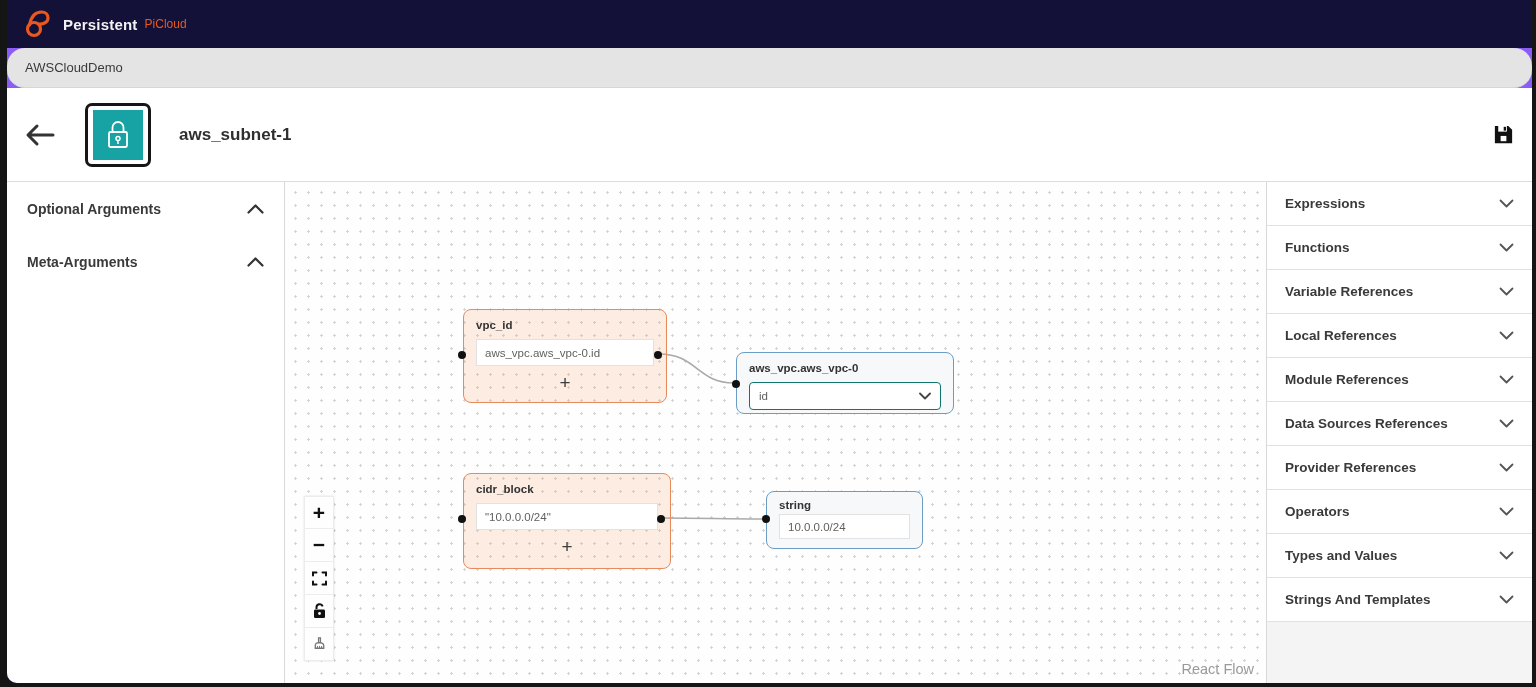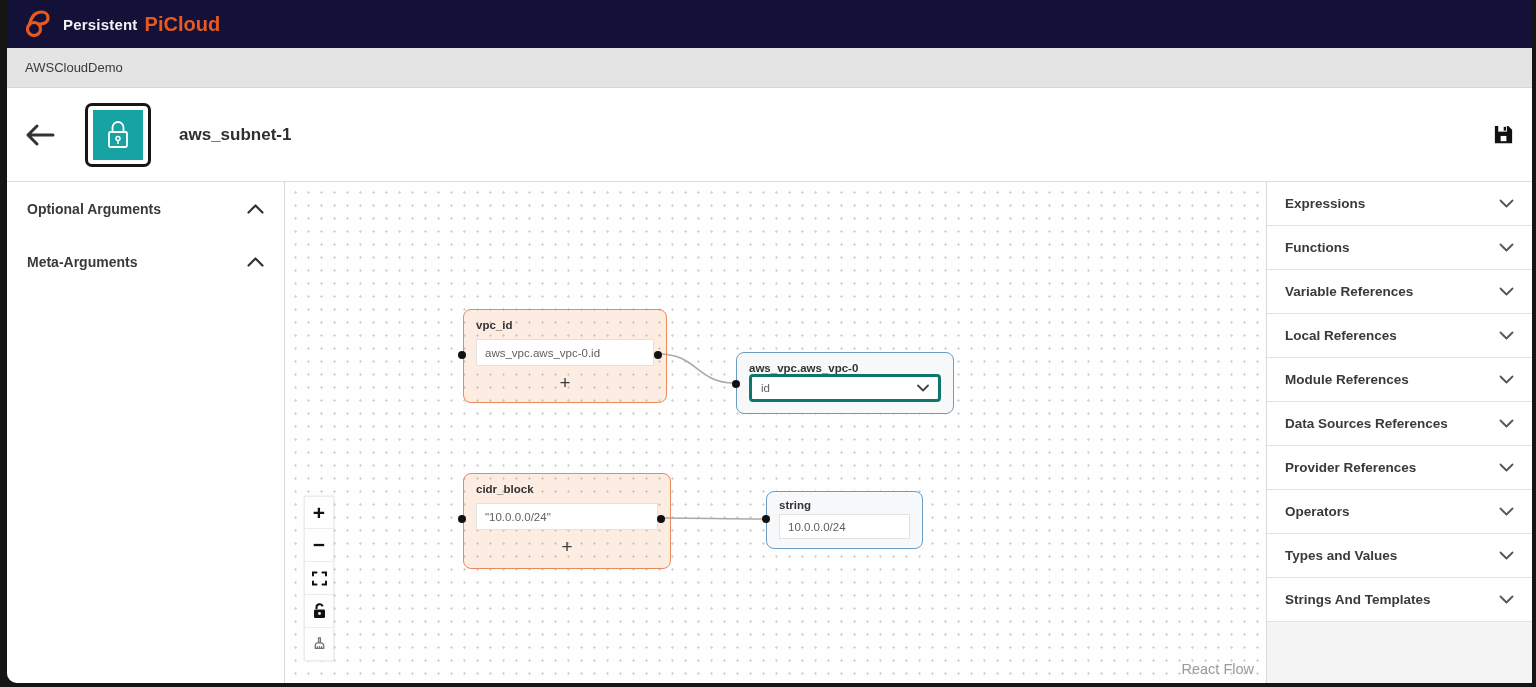--- a/index.html
+++ b/index.html
@@ -3,24 +3,24 @@
 <meta charset="utf-8">
 <style>
   * { box-sizing: border-box; margin: 0; padding: 0; }
   html,body { width:1536px; height:687px; font-family:"Liberation Sans", sans-serif; background:#151515; overflow:hidden; }
   .app { position:absolute; left:7px; top:0; width:1525px; height:683px; background:#8b5cf6; border-bottom-left-radius:10px; overflow:hidden; }
 
   
   .topbar { height:48px; background:#131138; display:flex; align-items:center; padding-left:16px; }
   .logo { width:30px; height:34px; margin-right:10px; }
   .brand { color:#f2f2f2; font-size:15px; font-weight:bold; letter-spacing:.2px; }
-  .product { color:#e8581f; font-size:20px; font-weight:bold; margin-left:7px; }
-
-  
-  .breadcrumb { height:40px; background:#e4e4e4; display:flex; align-items:center; padding-left:18px; font-size:13px; color:#3a3a3a; border-bottom:1px solid #d6d6d6; }
+  .product { color:#e8581f; font-size:12px; font-weight:normal; margin-left:7px; }
+
+  
+  .breadcrumb { height:40px; background:#e4e4e4; display:flex; align-items:center; padding-left:18px; font-size:13px; color:#3a3a3a; border-bottom:1px solid #d6d6d6;border-radius:18px; }
 
   
   .header { height:94px; background:#fff; display:flex; align-items:center; padding:0 16px; border-bottom:1px solid #dcdcdc; }
   .back-btn { width:34px; height:34px; margin-right:28px; cursor:pointer; display:flex; align-items:center; justify-content:center; }
   .res-icon-box { width:66px; height:64px; border:3px solid #161616; border-radius:7px; background:#fff; display:flex; align-items:center; justify-content:center; margin-right:28px; }
   .res-icon-inner { width:50px; height:50px; background:#17a3a3; display:flex; align-items:center; justify-content:center; }
   .page-title { font-size:17px; font-weight:bold; color:#2f2f2f; }
   .save-btn { margin-left:auto; width:26px; height:26px; cursor:pointer; display:flex; align-items:center; justify-content:center; }
 
   
@@ -38,21 +38,21 @@
   .acc-item .lbl { font-size:13.5px; font-weight:bold; color:#3a3a3a;text-align:center; }
   .right-panel .filler { flex:1; background:#f4f4f4; }
 
   
   .node { position:absolute; border-radius:8px; }
   .node-arg { background:rgba(242,140,77,0.16); border:1px solid #e78b5c; }
   .node-ref { background:#f7f8fa; border:1px solid #6b9cc3; }
   .node-title { font-size:11.5px; font-weight:bold; color:#333; padding:9px 12px 0 12px; }
   .node-input { display:block; margin:8px 12px 0 12px; width:calc(100% - 24px); height:27px; background:#fff; border:1px solid #e2e2e2; border-radius:0; font-size:11.5px; color:#5f5f5f; padding:0 8px; font-family:"Liberation Sans", sans-serif; outline:none; }
   .node-add { text-align:center; font-size:19px; color:#3c3c3c; margin-top:7px; cursor:pointer; line-height:20px; }
-  .node-select { margin:0 12px 0 12px; height:28px; background:#fff; border:3px solid #0f766e; border-radius:4px; display:flex; align-items:center; justify-content:space-between; padding:0 9px; font-size:11.5px; color:#5f5f5f; cursor:pointer; }
+  .node-select { margin:8px 12px 0 12px; height:28px; background:#fff; border:1px solid #0f766e; border-radius:4px; display:flex; align-items:center; justify-content:space-between; padding:0 9px; font-size:11.5px; color:#5f5f5f; cursor:pointer; }
   .handle { position:absolute; width:8px; height:8px; border-radius:50%; background:#111; }
 
   
   .edges { position:absolute; left:0; top:0; pointer-events:none; }
 
   
   .controls { position:absolute; left:19px; top:314px; width:30px; box-shadow:0 0 2px rgba(0,0,0,.12); }
   .ctrl-btn { width:30px; height:33px; background:#fefefe; border:1px solid #ececec; border-top:none; display:flex; align-items:center; justify-content:center; cursor:pointer; }
   .ctrl-btn:first-child { border-top:1px solid #ececec; }
   .ctrl-txt { font-size:21px; color:#111; font-weight:bold; line-height:20px; }

